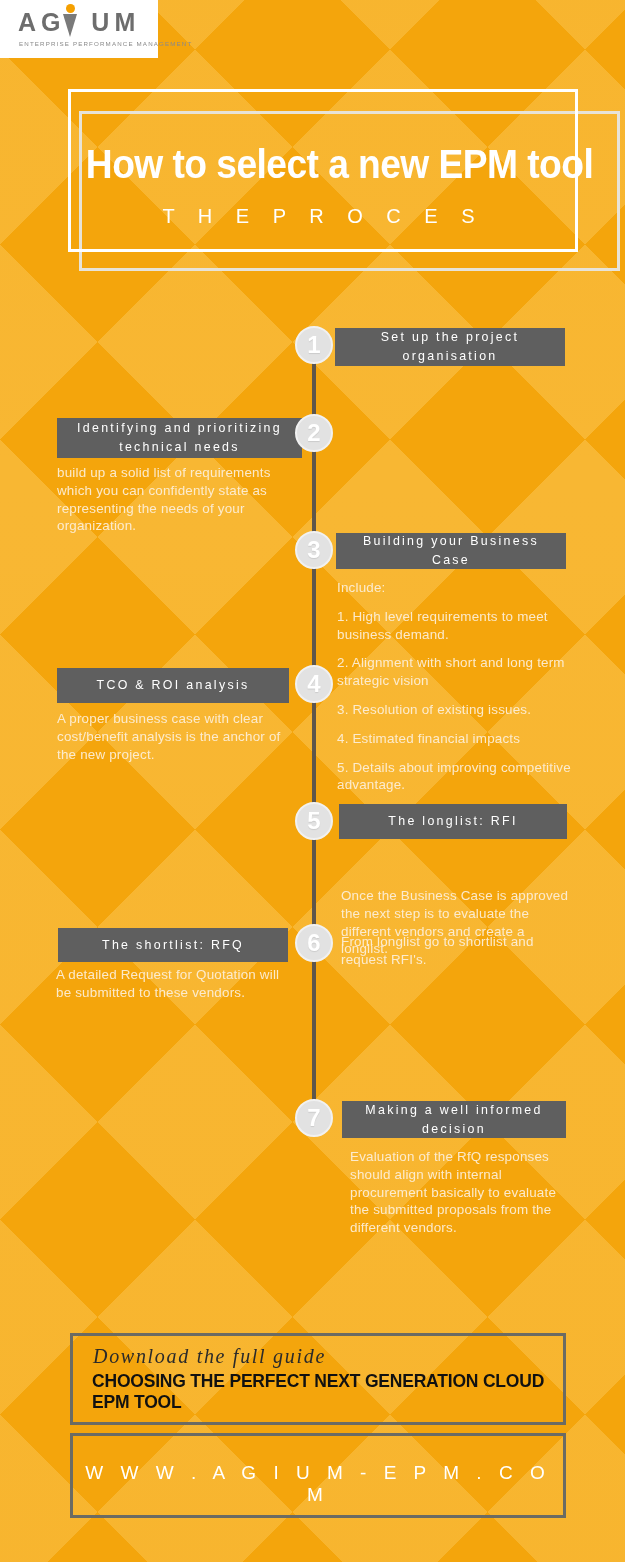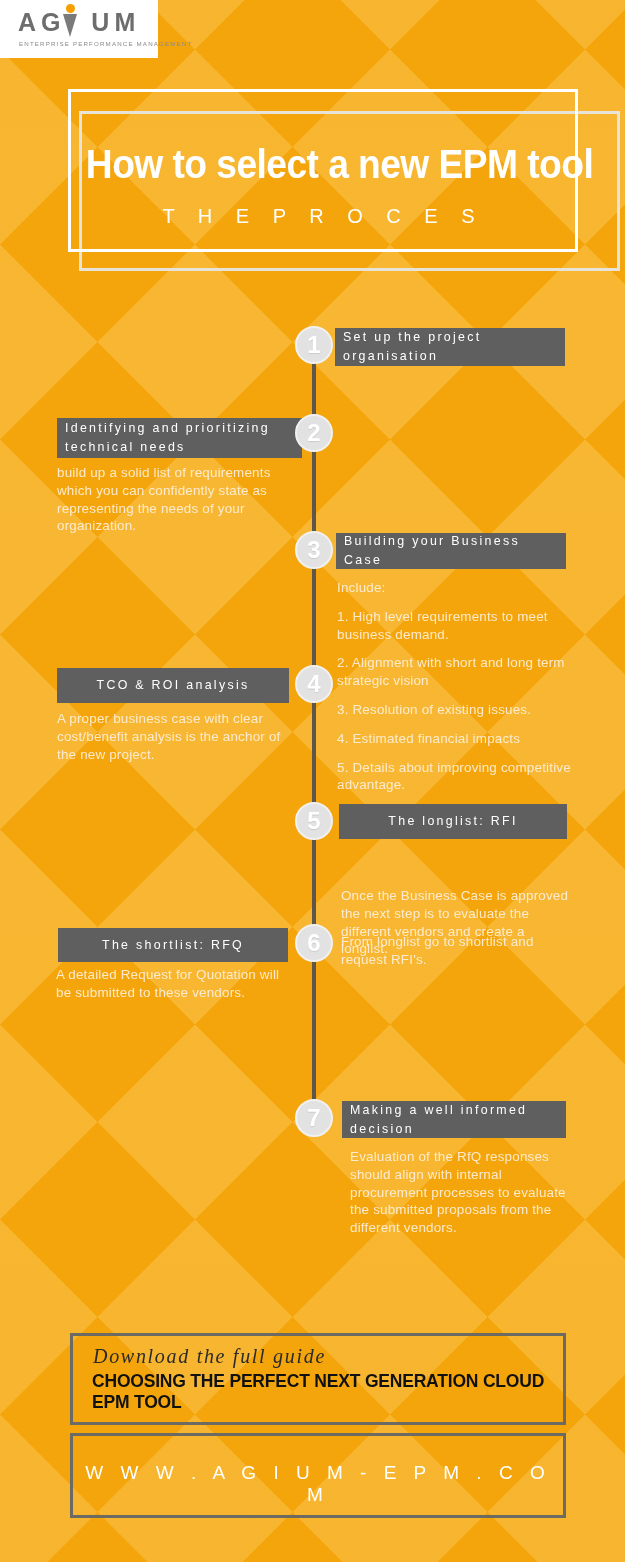--- a/index.html
+++ b/index.html
@@ -107,24 +107,25 @@
     font-weight:bold;font-size:24px;
     text-shadow:0 1px 1px rgba(0,0,0,0.10);
   }
 
   
   .step-bar{
     position:absolute;
     background:#5f5f5f;
     color:#ffffff;
     display:flex;align-items:center;justify-content:center;
+    text-align:center;
     font-size:12.4px;
     letter-spacing:2.3px;
     line-height:19px;
-    padding:5px 8px;
+    padding:5px 20px;
     box-sizing:border-box;
     z-index:7;
   }
   .step-body{
     position:absolute;
     color:#fdf0dc;
     font-size:13.4px;
     line-height:17.8px;
     letter-spacing:0.2px;
     z-index:6;
@@ -253,21 +254,21 @@
     <p>A detailed Request for Quotation will be submitted to these vendors.</p>
   </div>
   <div class="step-body" style="left:341px;top:933px;width:232px;">
     <p>From longlist go to shortlist and request RFI's.</p>
   </div>
 
   <div class="step-bar" style="left:342px;top:1101px;width:224px;height:37px;">
     <span>Making a well informed decision</span>
   </div>
   <div class="step-body" style="left:350px;top:1148px;width:222px;">
-    <p>Evaluation of the RfQ responses should align with internal procurement processes to evaluate the submitted proposals from the different vendors.</p>
+    <p>Evaluation of the RfQ responses should align with internal procurement basically to evaluate the submitted proposals from the different vendors.</p>
   </div>
 
   <div id="footer-box-1"></div>
   <div id="footer-head">CHOOSING THE PERFECT NEXT GENERATION CLOUD EPM TOOL</div>
   <div id="footer-kicker">Download the full guide</div>
   <div id="footer-box-2"></div>
   <div id="footer-url">W W W . A G I U M - E P M . C O M</div>
 
 </div>
 

